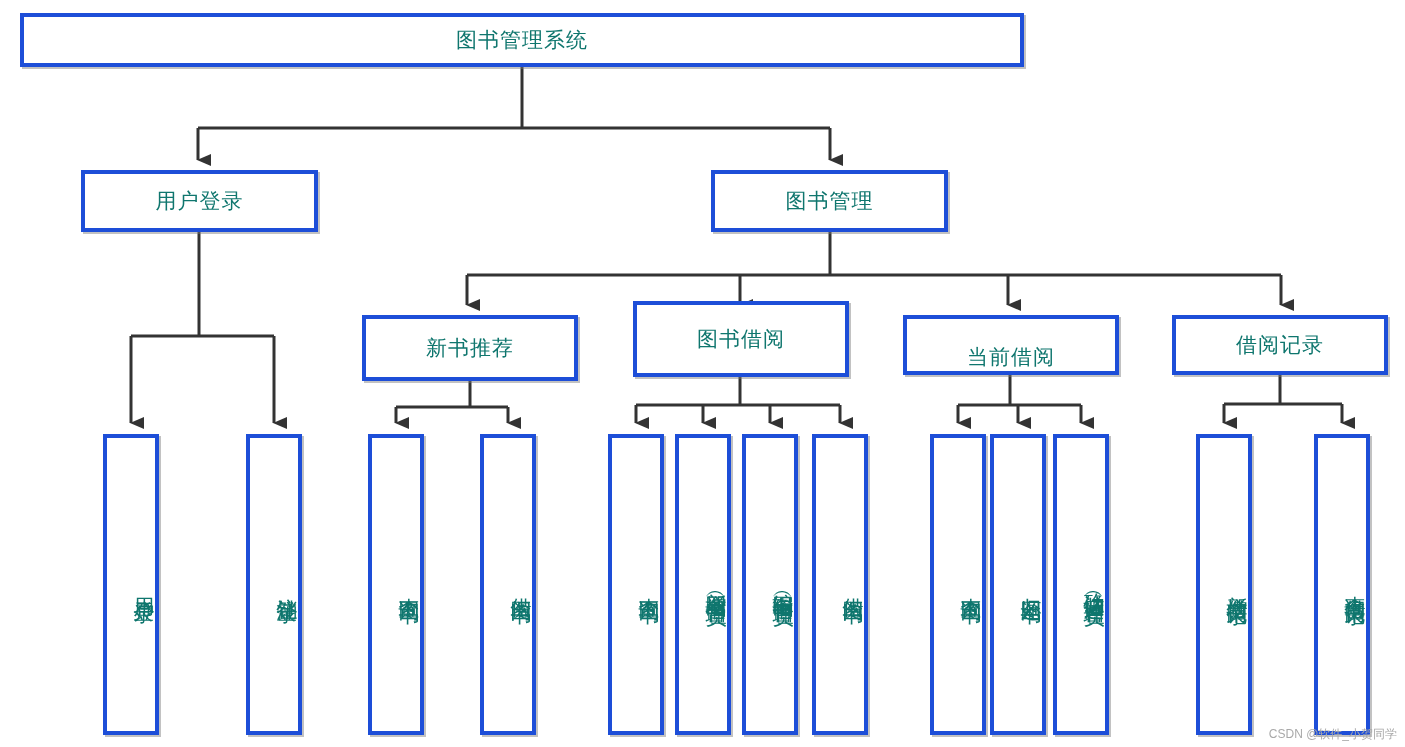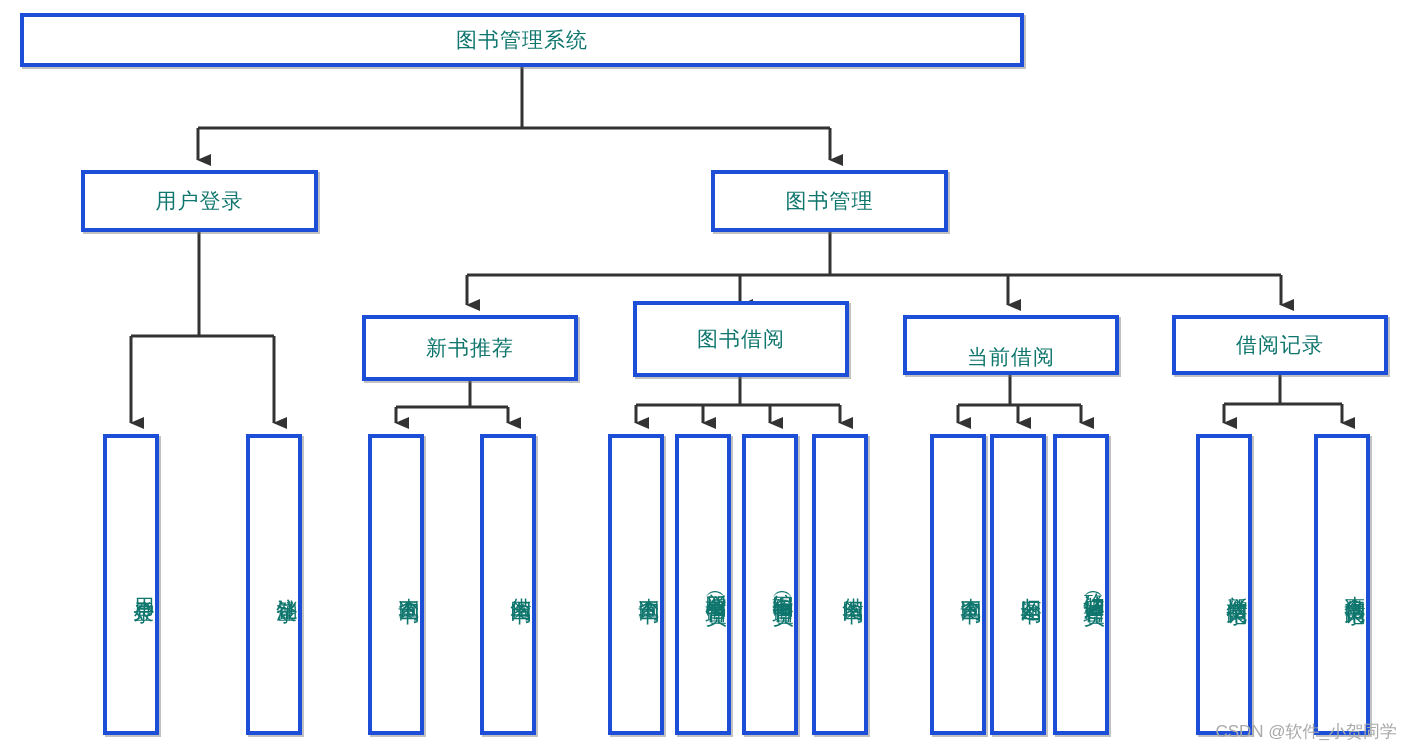--- a/index.html
+++ b/index.html
@@ -53,21 +53,21 @@
   .node.vert .label {
     writing-mode: vertical-rl;
     text-orientation: upright;
     text-align: center;
     white-space: nowrap;
   }
   .watermark {
     position: absolute;
     right: 8px;
     bottom: 4px;
-    font-size: 17px;
+    font-size: 12px;
     color: #a9a9a9;
     z-index: 6;
     white-space: nowrap;
   }
 </style>
 </head>
 <body>
 
 <div id="canvas">
 

